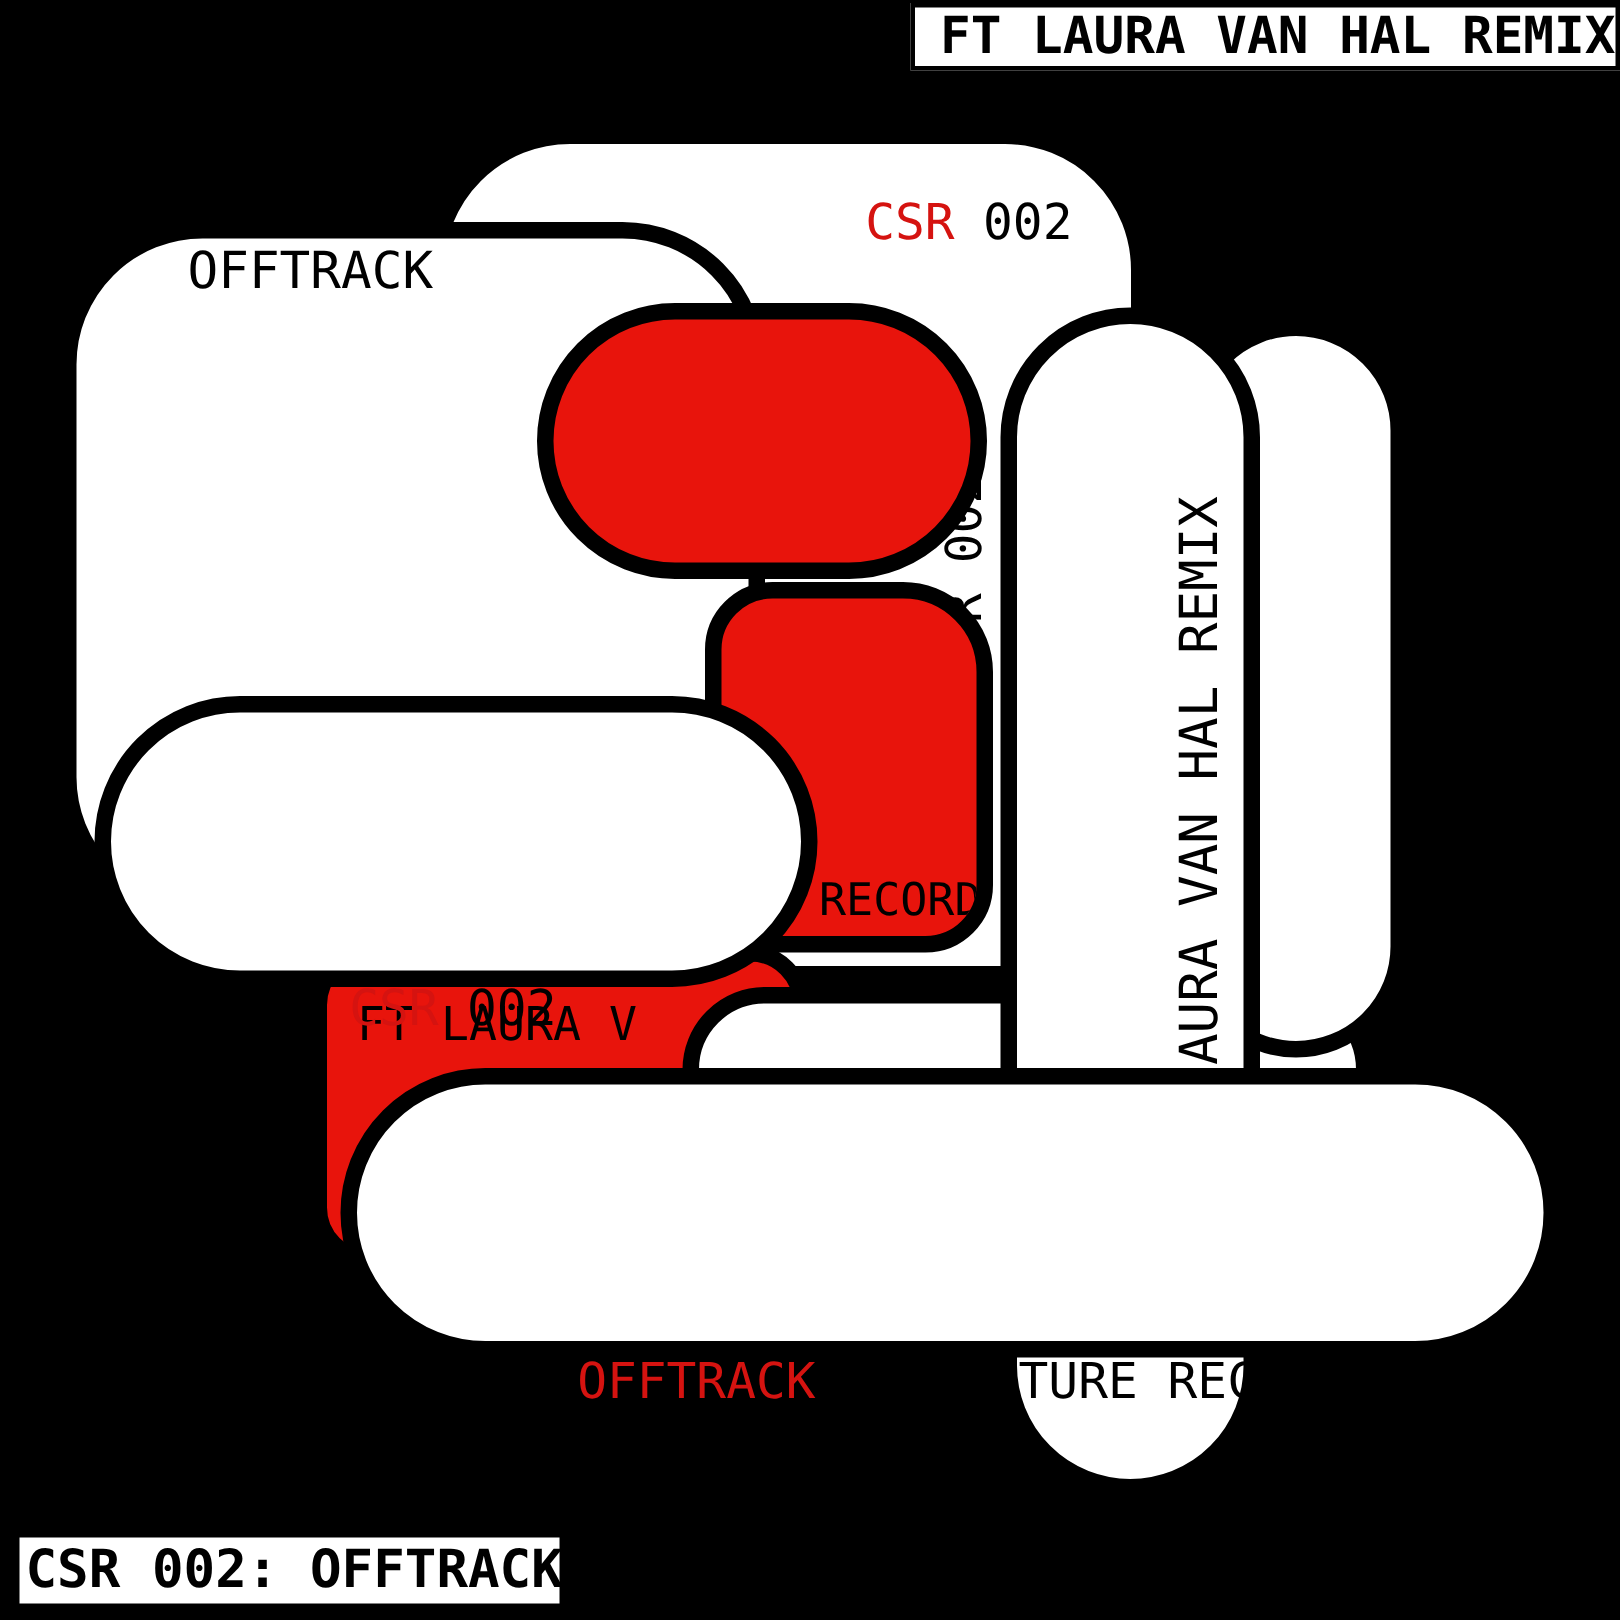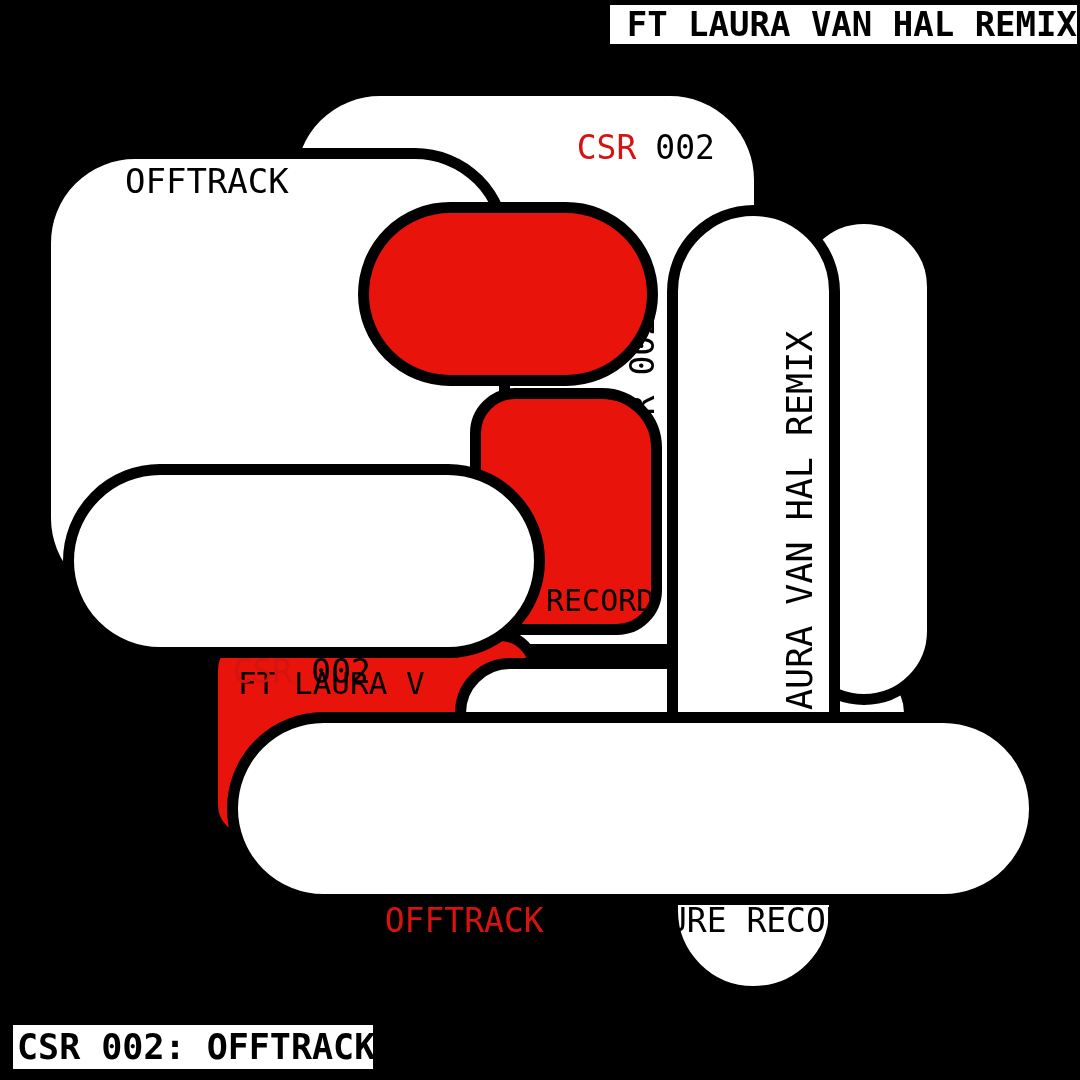--- a/index.html
+++ b/index.html
@@ -15,21 +15,21 @@
     position:absolute;box-sizing:border-box;
     background:var(--fill);
     border:11px solid var(--line);
   }
   .redfill{background:var(--red);}
   .lbl{
     position:absolute;color:#000;white-space:pre;letter-spacing:0;
   }
   .redtxt{color:var(--redtxt);}
   .g19{margin-left:19px;}
-  .g20{margin-left:4px;}
+  .g20{margin-left:36px;}
   .vert{transform:rotate(-90deg);}
   .badge{
     position:absolute;box-sizing:border-box;background:var(--fill);
     border:3px solid var(--line);font-weight:bold;white-space:pre;color:#000;text-align:center;
   }
 </style>
 </head>
 <body>
 
 <div class="shape" style="left:285px;top:85px;width:480px;height:570px;border-radius:95px;"></div>

